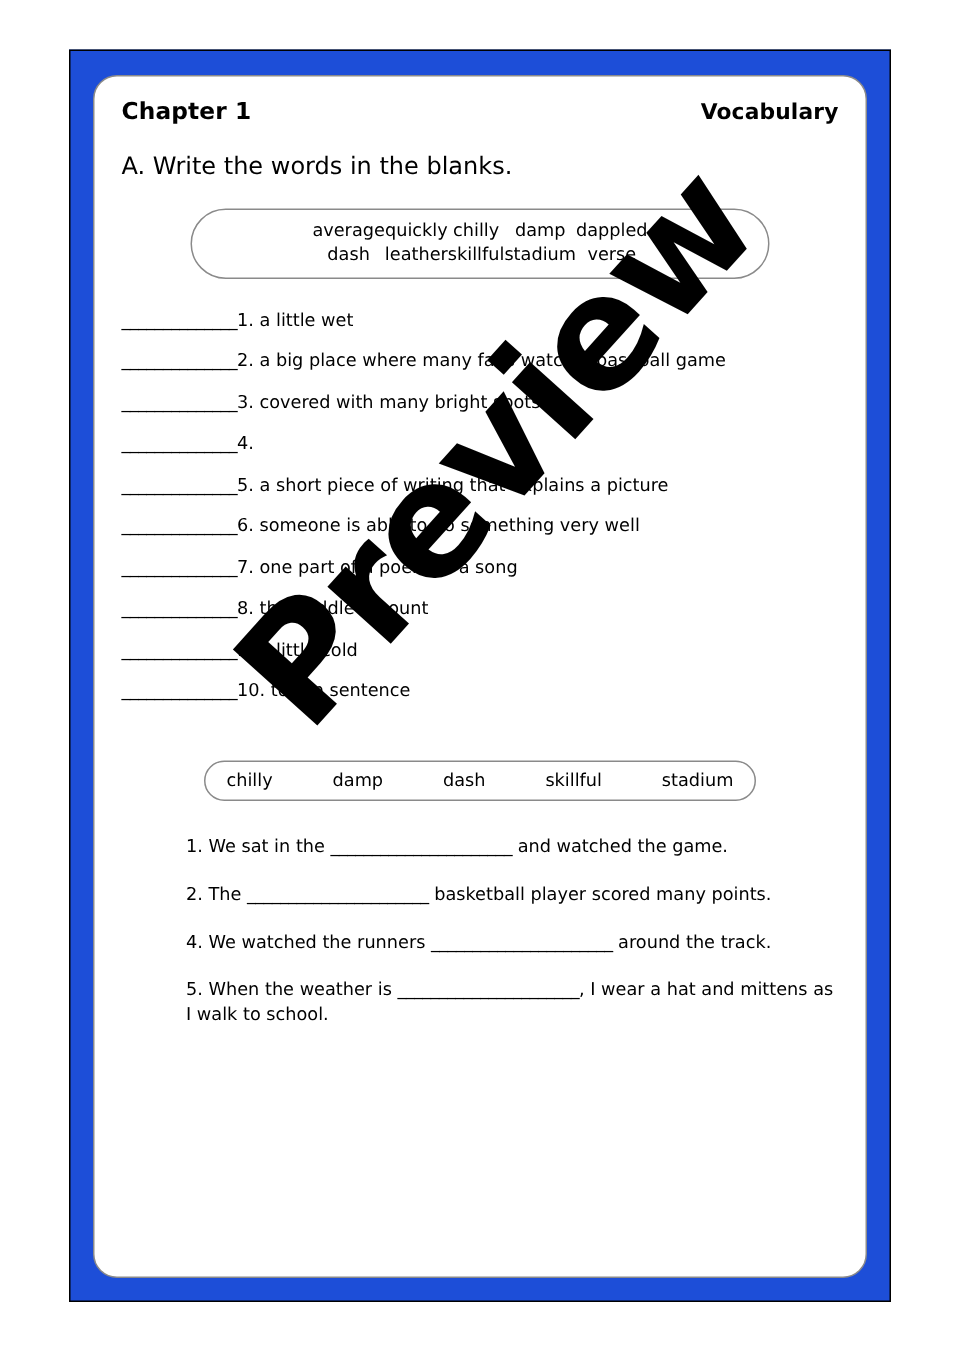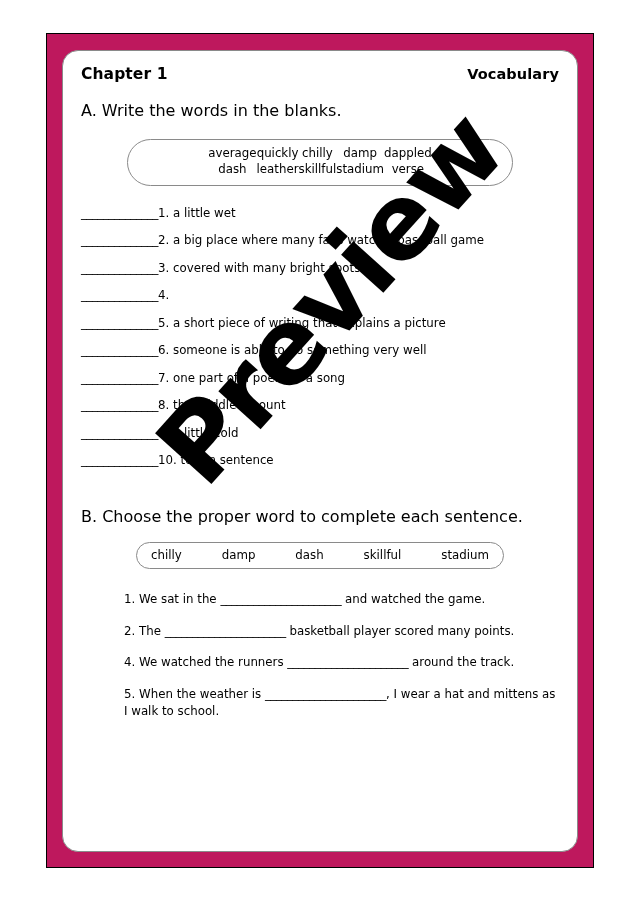--- a/index.html
+++ b/index.html
@@ -17,21 +17,21 @@
   }
 
   #page {
     position: absolute;
     left: 46px;
     top: 33px;
     width: 548px;
     height: 835px;
     border: 1.4px solid #000000;
     box-sizing: border-box;
-    background: #be185d;
+    background: #1d4ed8;
   }
 
   #sheet {
     position: absolute;
     left: 15px;
     top: 16px;
     width: 516px;
     height: 802px;
     border: 1px solid #8a8a8a;
     border-radius: 16px;
@@ -252,21 +252,20 @@
             <span class="def-text">a little cold</span>
           </div>
           <div class="def-row">
             <span class="def-blank">______________</span>
             <span class="def-num">10. </span>
             <span class="def-text">to run sentence</span>
           </div>
         </div>
 
       <div class="section-b">
-        <div class="section-heading">B. Choose the proper word to complete each sentence.</div>
 
         <div class="wordbank-b" id="wordbank-b">
             <span>chilly</span>
             <span>damp</span>
             <span>dash</span>
             <span>skillful</span>
             <span>stadium</span>
           </div>
 
         <div class="sentences" id="sentences-list">

